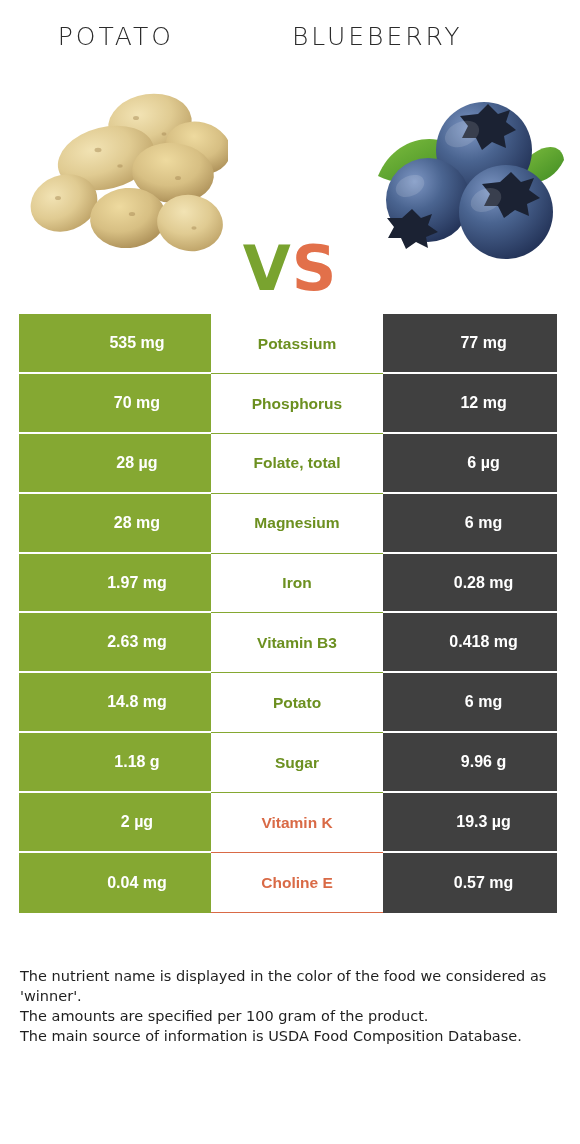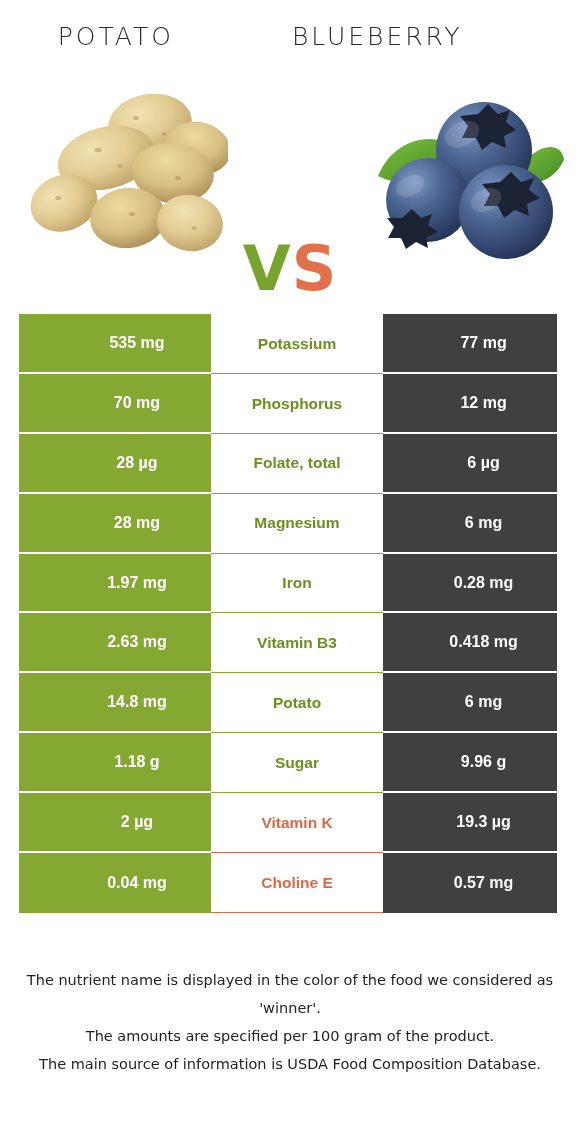--- a/index.html
+++ b/index.html
@@ -133,23 +133,23 @@
 
   .row:last-child .cell.left,
   .row:last-child .cell.right { border-bottom: none; }
 
   
   .footer {
     position: absolute;
     top: 966px;
     left: 20px;
     width: 540px;
-    text-align: center;
+    text-align: left;
     font-size: 14.5px;
-    line-height: 28px;
+    line-height: 20px;
     color: #1f1f1f;
     font-family: "DejaVu Sans", sans-serif;
   }
   .footer p { margin: 0; }
 </style>
 </head>
 <body>
 
 <div class="page">
 

